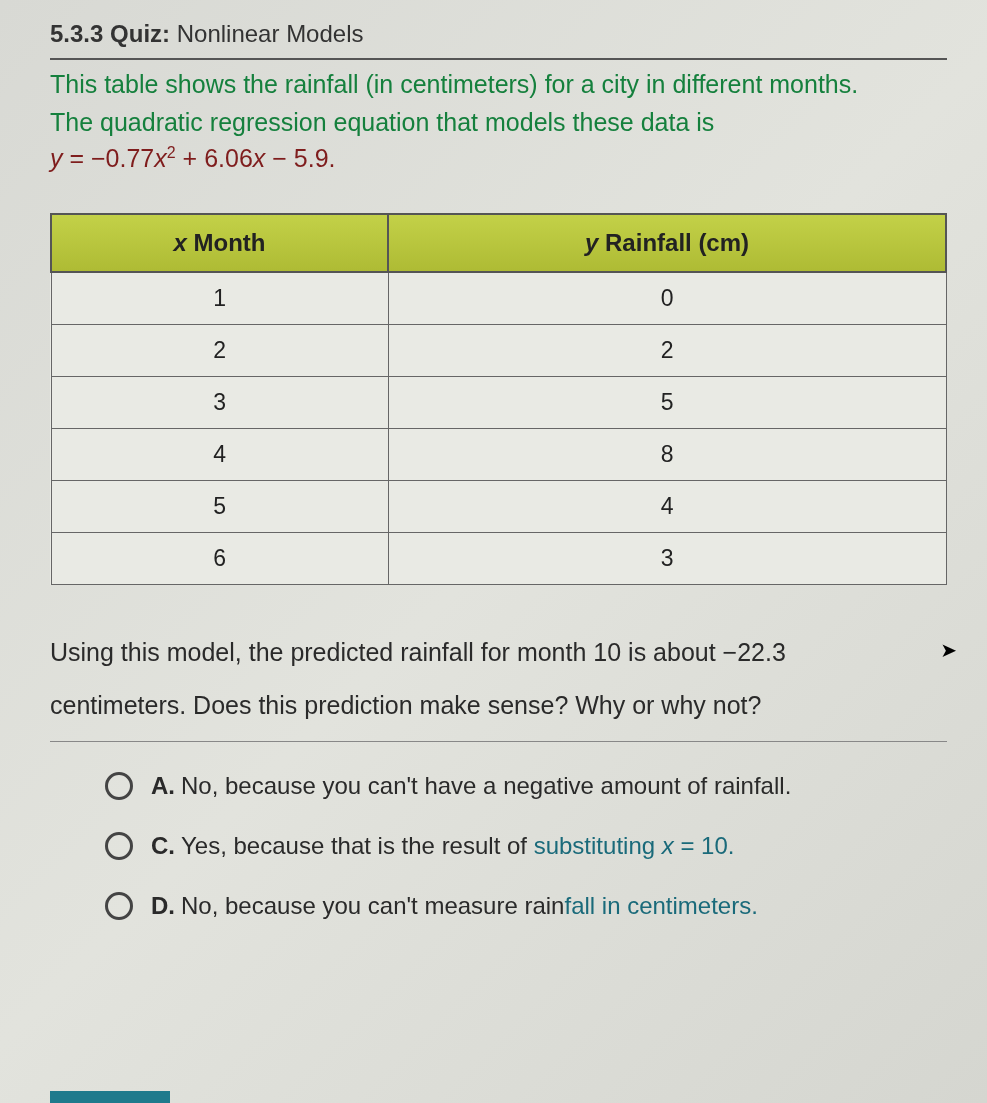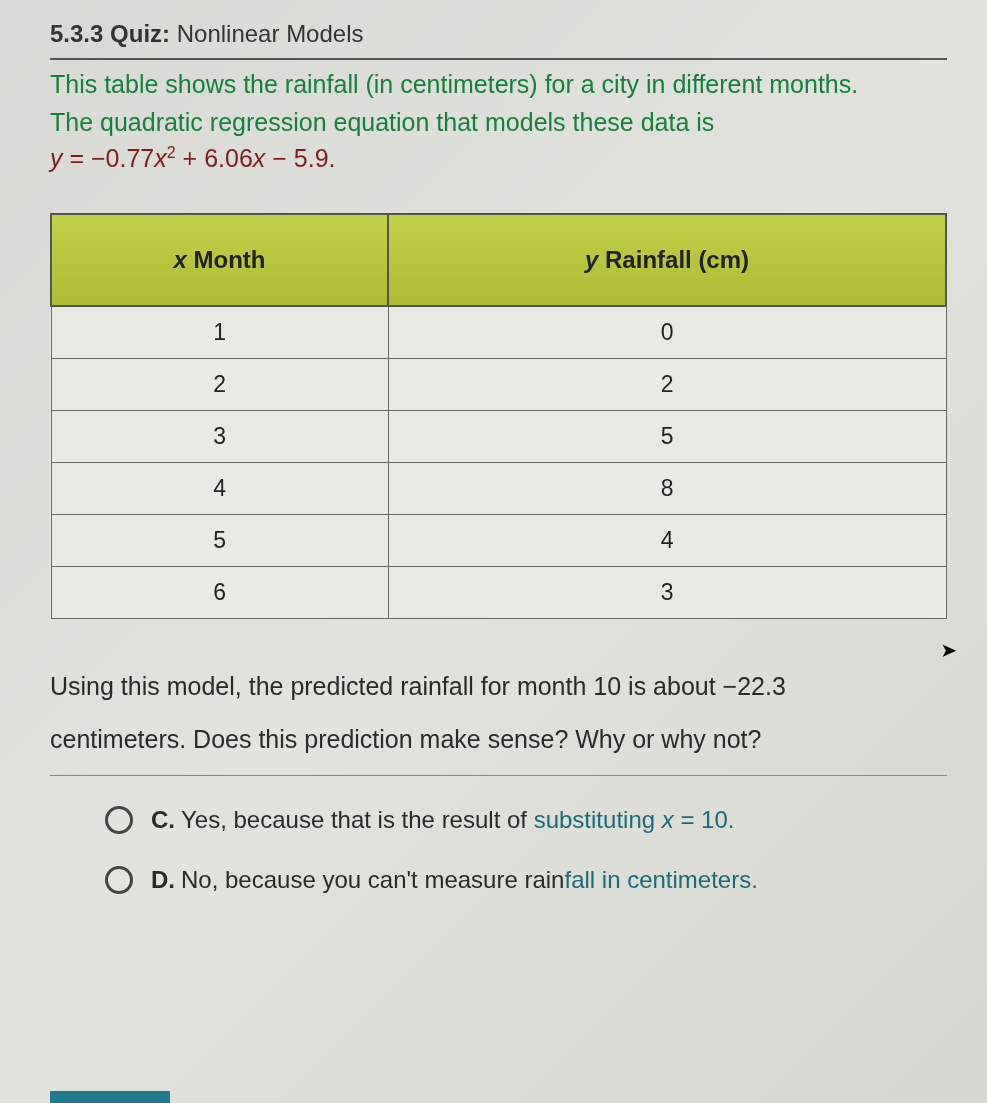--- a/index.html
+++ b/index.html
@@ -45,21 +45,21 @@
     border-collapse: collapse;
     background: #e9eae4;
     margin-bottom: 50px;
   }
   table.data th {
     background: #b8c838;
     background: linear-gradient(#c3d148, #aebb34);
     color: #222;
     font-size: 24px;
     font-weight: bold;
-    padding: 31px 8px;
+    padding: 14px 8px;
     border: 2px solid #555;
   }
   table.data th .var { font-style: italic; }
   table.data td {
     border: 1px solid #666;
     text-align: center;
     font-size: 23px;
     padding: 12px 8px;
     color: #222;
   }
@@ -167,20 +167,26 @@
 
 <span class="cursor">➤</span>
 
 <div class="question">Using this model, the predicted rainfall for month 10 is about −22.3</div>
 <div class="question">centimeters. Does this prediction make sense? Why or why not?</div>
 
 <hr class="thin-divider">
 
 <div class="options">
 
+  <div class="option">
+    <div class="radio"></div>
+    <div>
+      <span class="letter">A.</span><span>No, because you can't have a negative amount of rainfall.</span>
+    </div>
+  </div>
 
 
   <div class="option">
     <div class="radio"></div>
     <div>
       <span class="letter">C.</span><span>Yes, because that is the result of </span><span class="teal">substituting </span><span class="teal ital">x</span><span class="teal"> = 10.</span>
     </div>
   </div>
 
   <div class="option">

